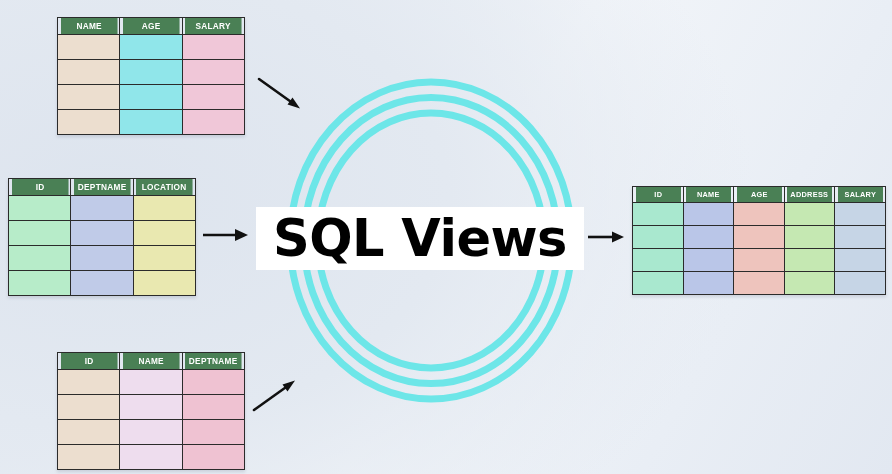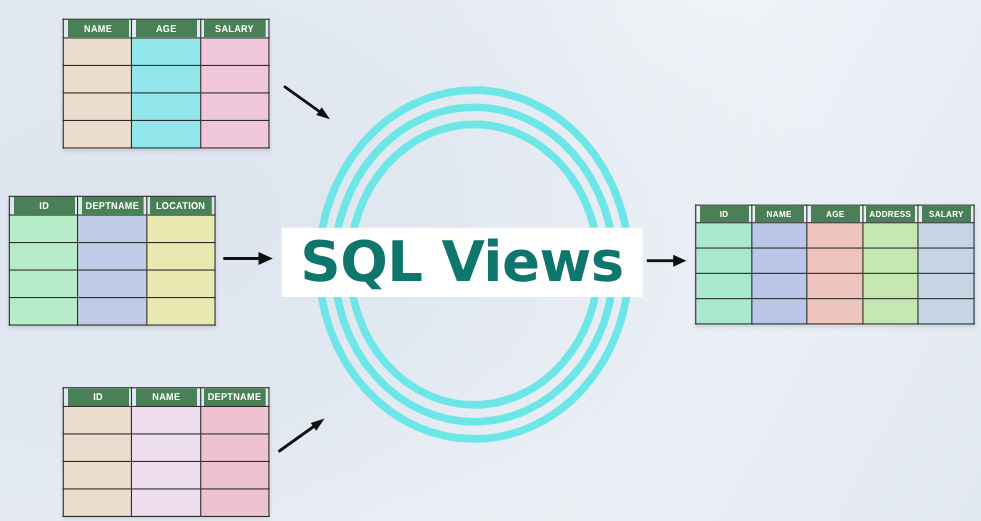--- a/index.html
+++ b/index.html
@@ -115,21 +115,21 @@
     background: #ffffff;
     display: flex;
     align-items: center;
     justify-content: center;
   }
   #title-text {
     font-family: "DejaVu Sans", sans-serif;
     font-weight: bold;
     font-size: 51px;
     line-height: 1;
-    color: #0f766e;
+    color: #000000;
     letter-spacing: -0.5px;
     white-space: nowrap;
   }
 
   
   .arrow { position: absolute; }
   .arrow svg { display: block; overflow: visible; }
   #arrow-employee   { left: 258px; top: 78px;  }
   #arrow-department { left: 203px; top: 226px; }
   #arrow-empdept    { left: 253px; top: 378px; }

